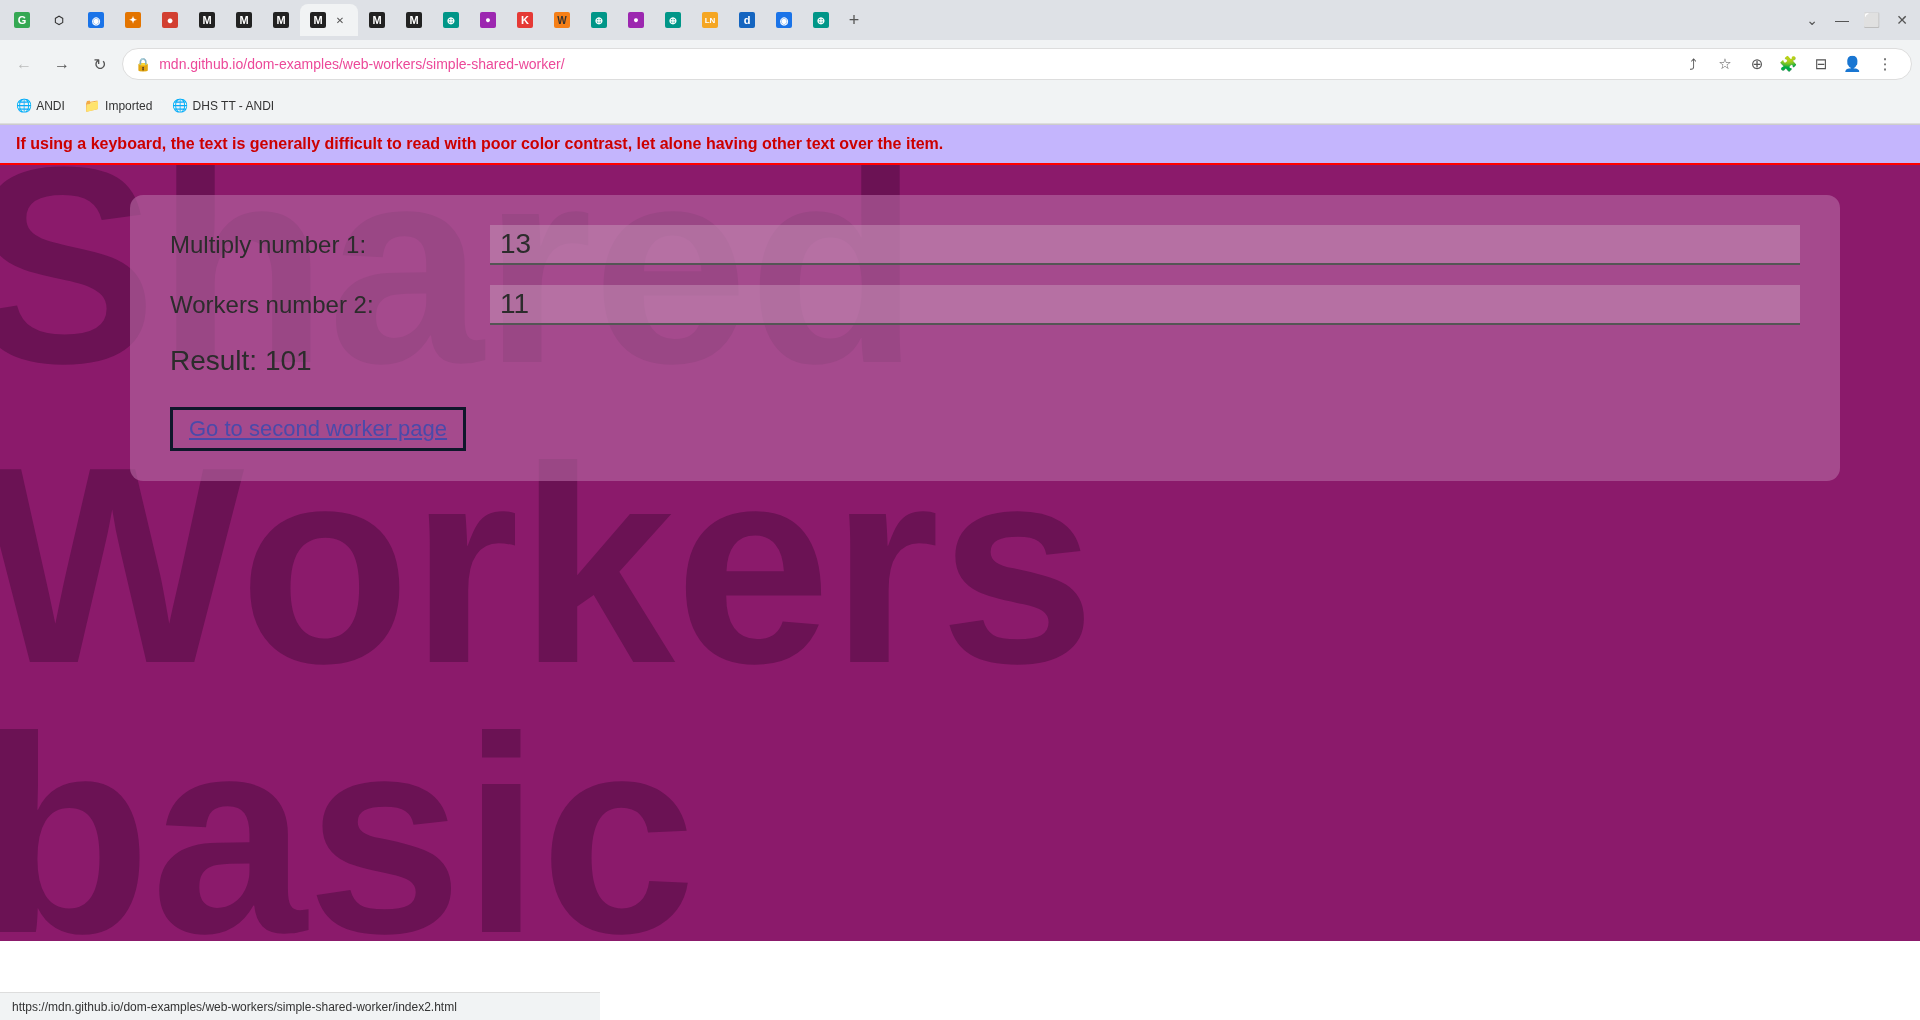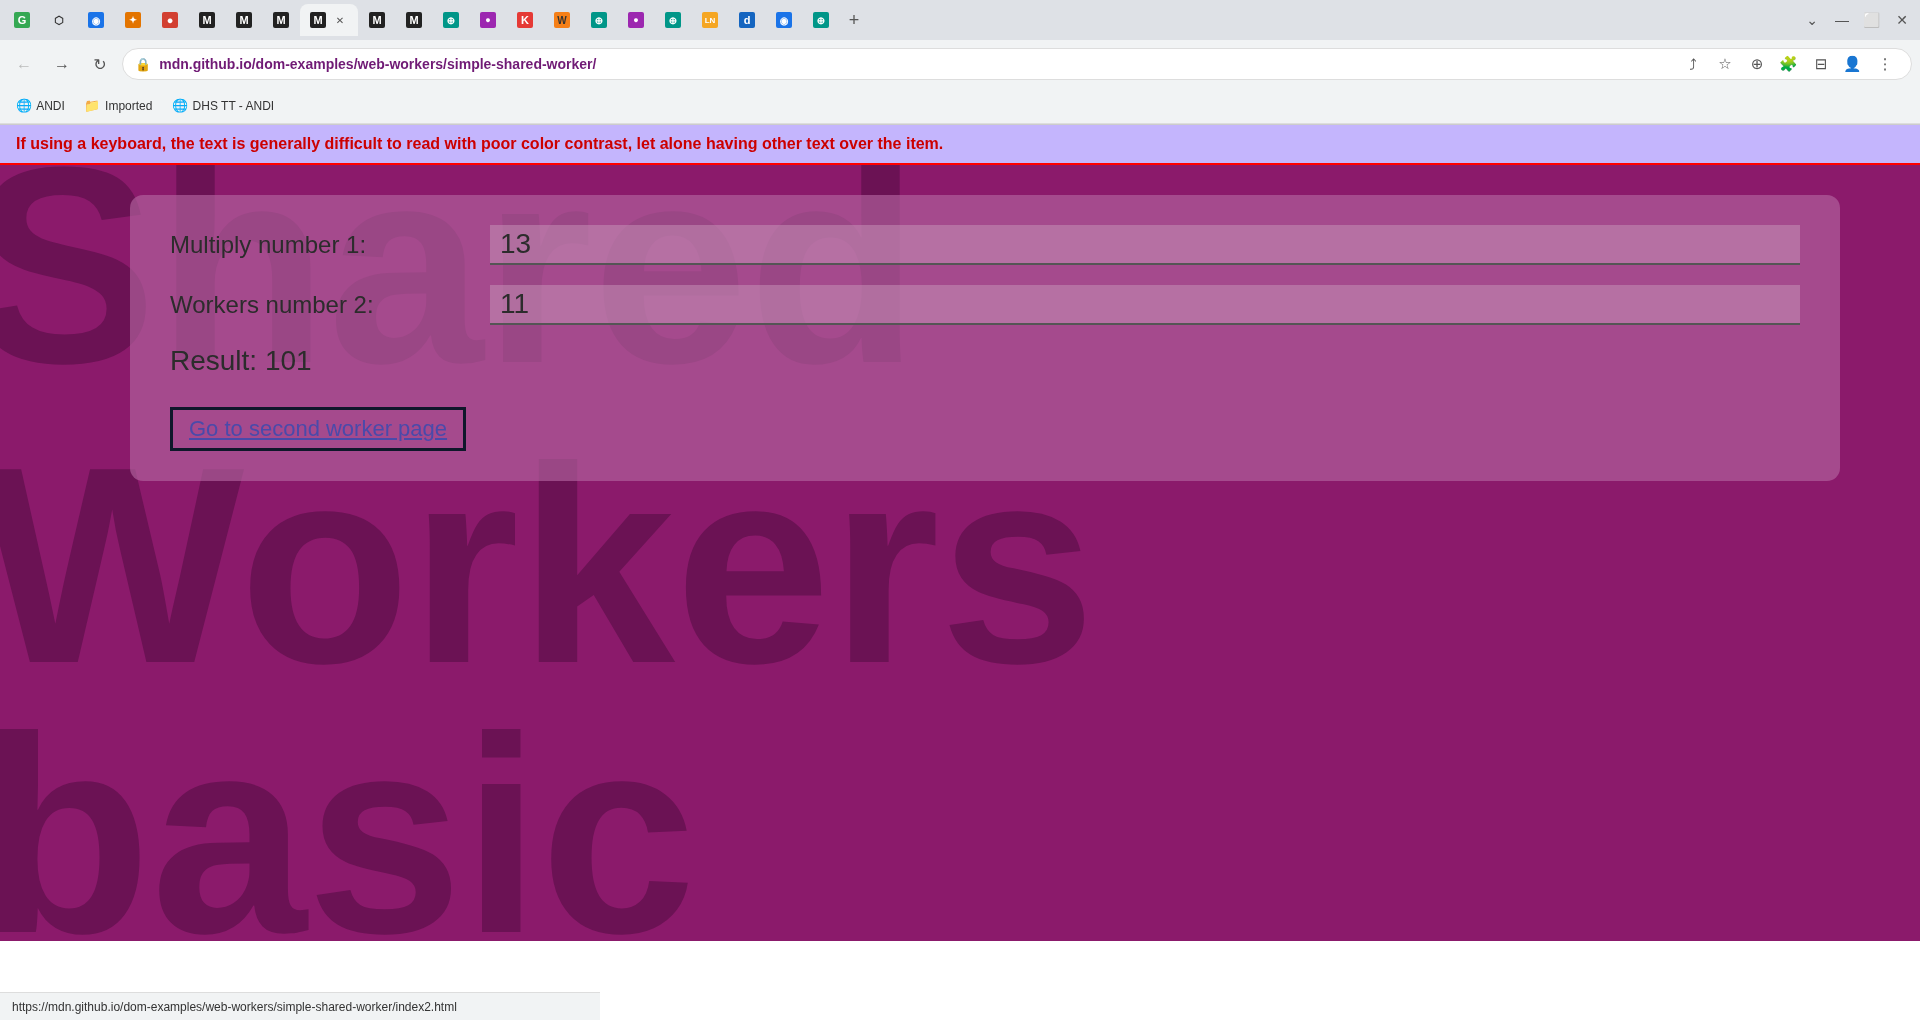--- a/index.html
+++ b/index.html
@@ -108,21 +108,21 @@
       border: 1px solid #ddd;
       border-radius: 20px;
       display: flex;
       align-items: center;
       padding: 0 12px;
       gap: 8px;
       font-size: 14px;
       color: #333;
     }
     .lock-icon { font-size: 13px; color: #555; }
-    .address-text { flex: 1; font-size: 14px; color: #701a75; font-weight: bold; }
+    .address-text { flex: 1; font-size: 14px; color: #ec4899; }
     .address-right-icons {
       display: flex; align-items: center; gap: 4px;
     }
     .addr-icon {
       width: 28px; height: 28px;
       display: flex; align-items: center; justify-content: center;
       border-radius: 50%;
       cursor: pointer;
       font-size: 15px;
       color: #555;

